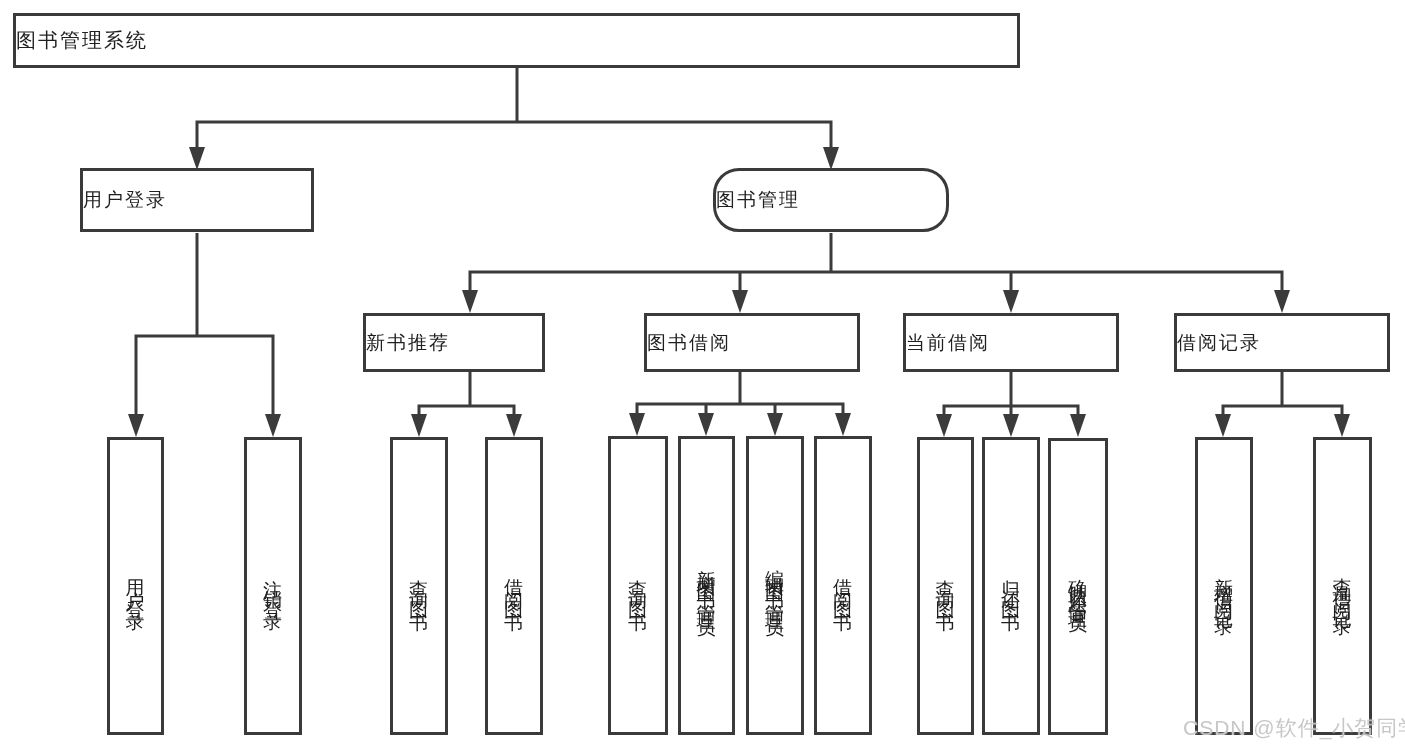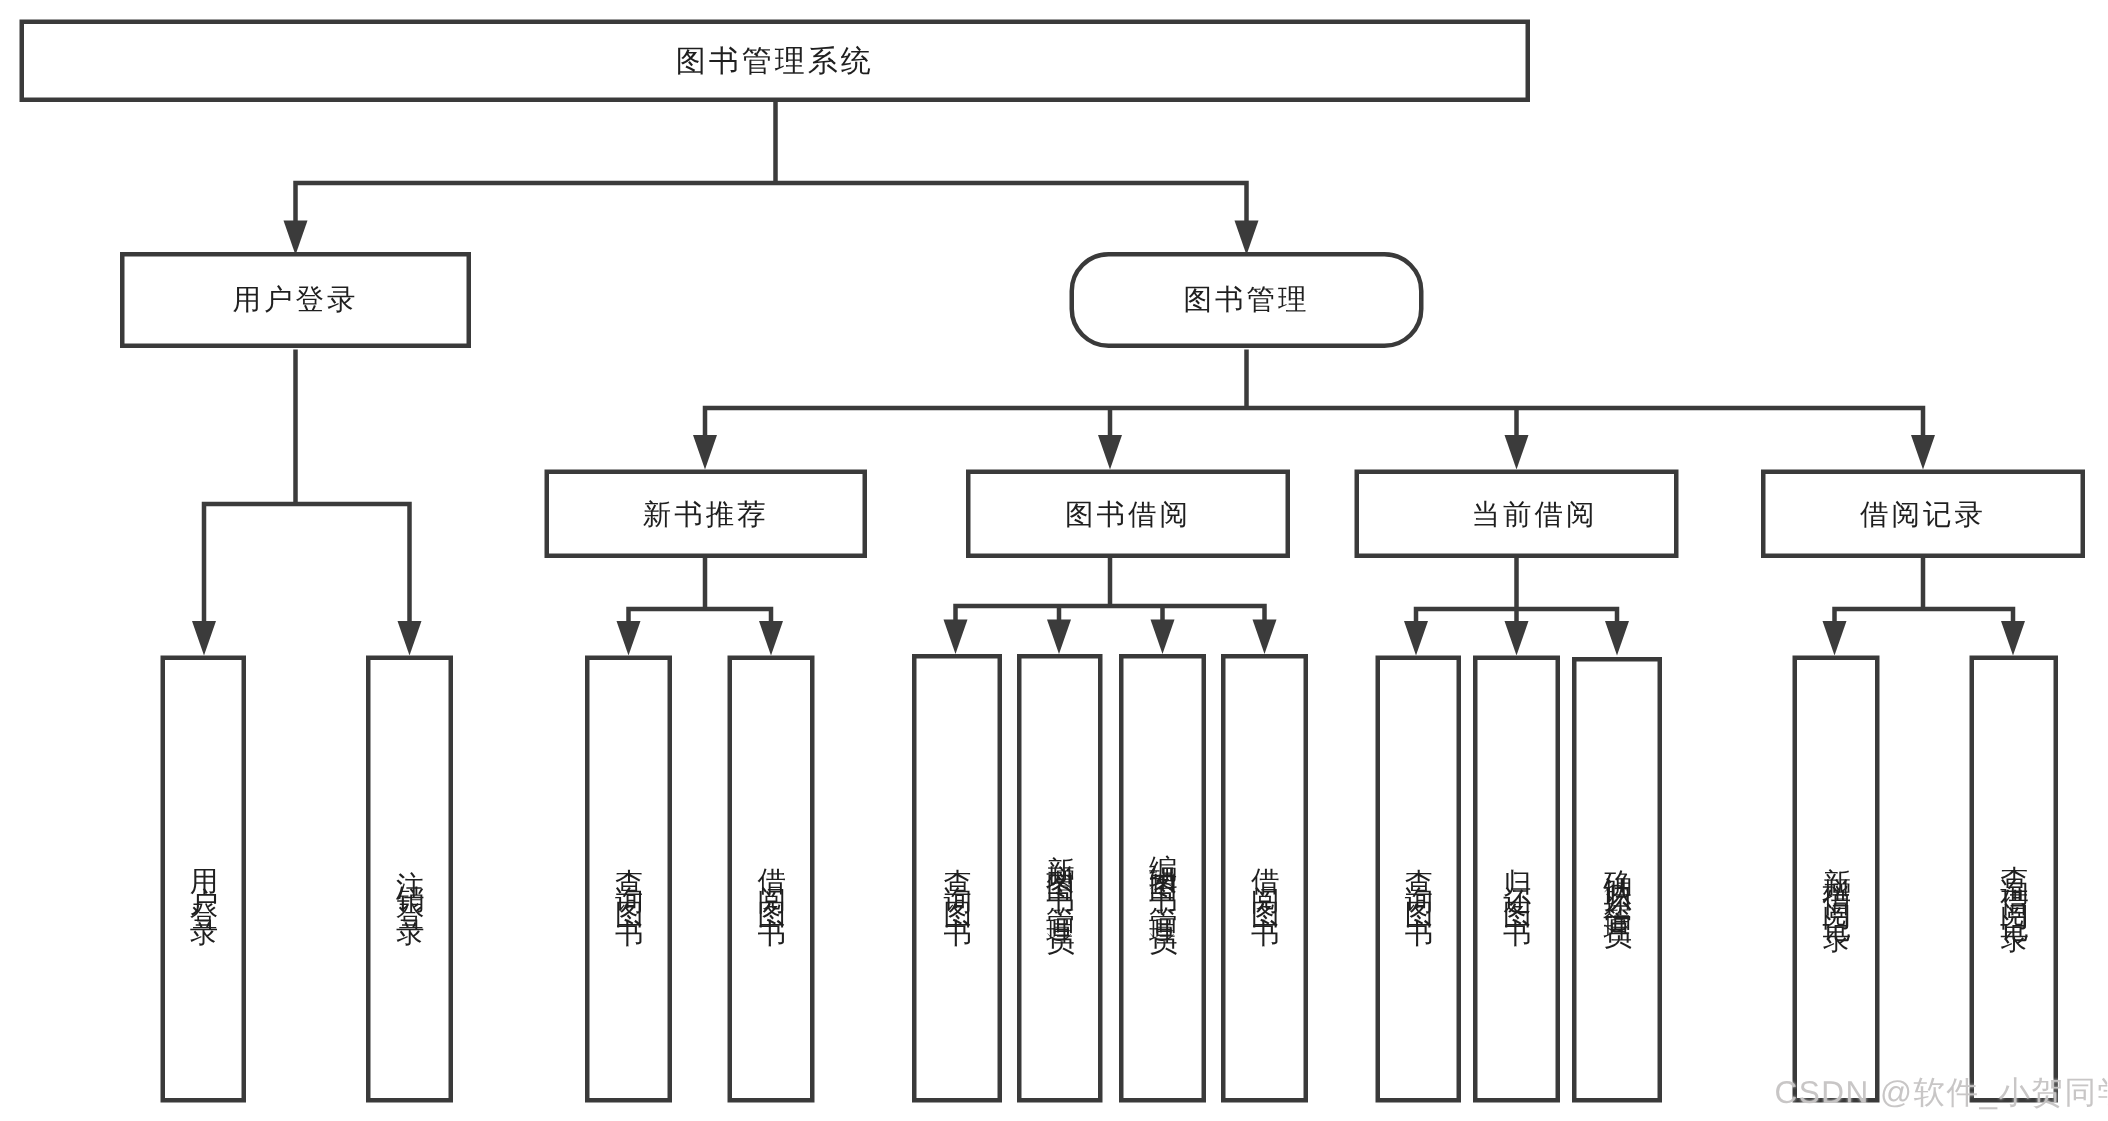--- a/index.html
+++ b/index.html
@@ -18,21 +18,21 @@
     width: 1405px; height: 747px;
     pointer-events: none;
   }
   .node {
     position: absolute;
     box-sizing: border-box;
     border: 3px solid #3a3a3a;
     background: #ffffff;
     display: flex;
     align-items: center;
-    justify-content: center;
+    justify-content: flex-start;
     font-size: 19px;
     letter-spacing: 2px;
     white-space: nowrap;
   }
   .node.root { font-size: 20px; }
   .vnode {
     position: absolute;
     box-sizing: border-box;
     border: 3px solid #3a3a3a;
     background: #ffffff;
@@ -122,27 +122,27 @@
     <span>图书管理系统</span>
   </div>
 
   <div class="node" style="left:80px; top:168px; width:234px; height:64px;">
     <span>用户登录</span>
   </div>
   <div class="node" style="left:713px; top:168px; width:236px; height:64px;border-radius:26px;">
     <span>图书管理</span>
   </div>
 
-  <div class="node" style="left:363px; top:313px; width:215px; height:59px;">
+  <div class="node" style="left:363px; top:313px; width:182px; height:59px;">
     <span>新书推荐</span>
   </div>
   <div class="node" style="left:632px; top:313px; width:216px; height:59px;margin-left:12px;">
     <span>图书借阅</span>
   </div>
-  <div class="node" style="left:903px; top:313px; width:216px; height:59px;padding-left:24px;">
+  <div class="node" style="left:903px; top:313px; width:216px; height:59px;">
     <span>当前借阅</span>
   </div>
   <div class="node" style="left:1174px; top:313px; width:216px; height:59px;">
     <span>借阅记录</span>
   </div>
 
   <div class="vnode" style="left:107px; top:437px; width:57px; height:298px;">
     <span>用户登录</span>
   </div>
   <div class="vnode" style="left:244px; top:437px; width:58px; height:298px;">

